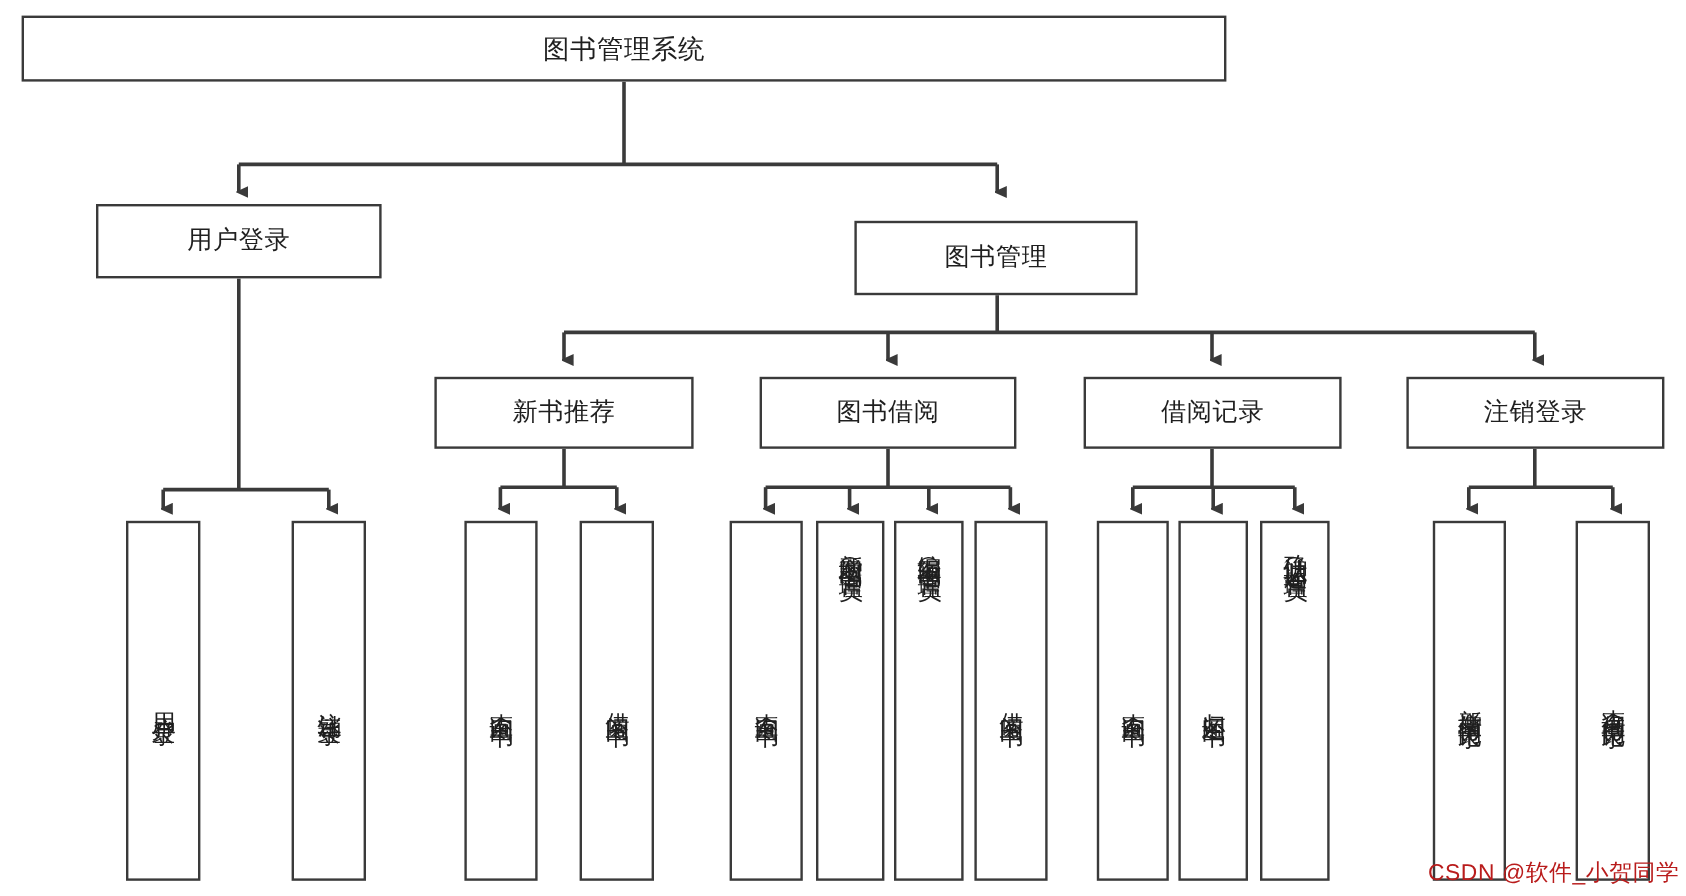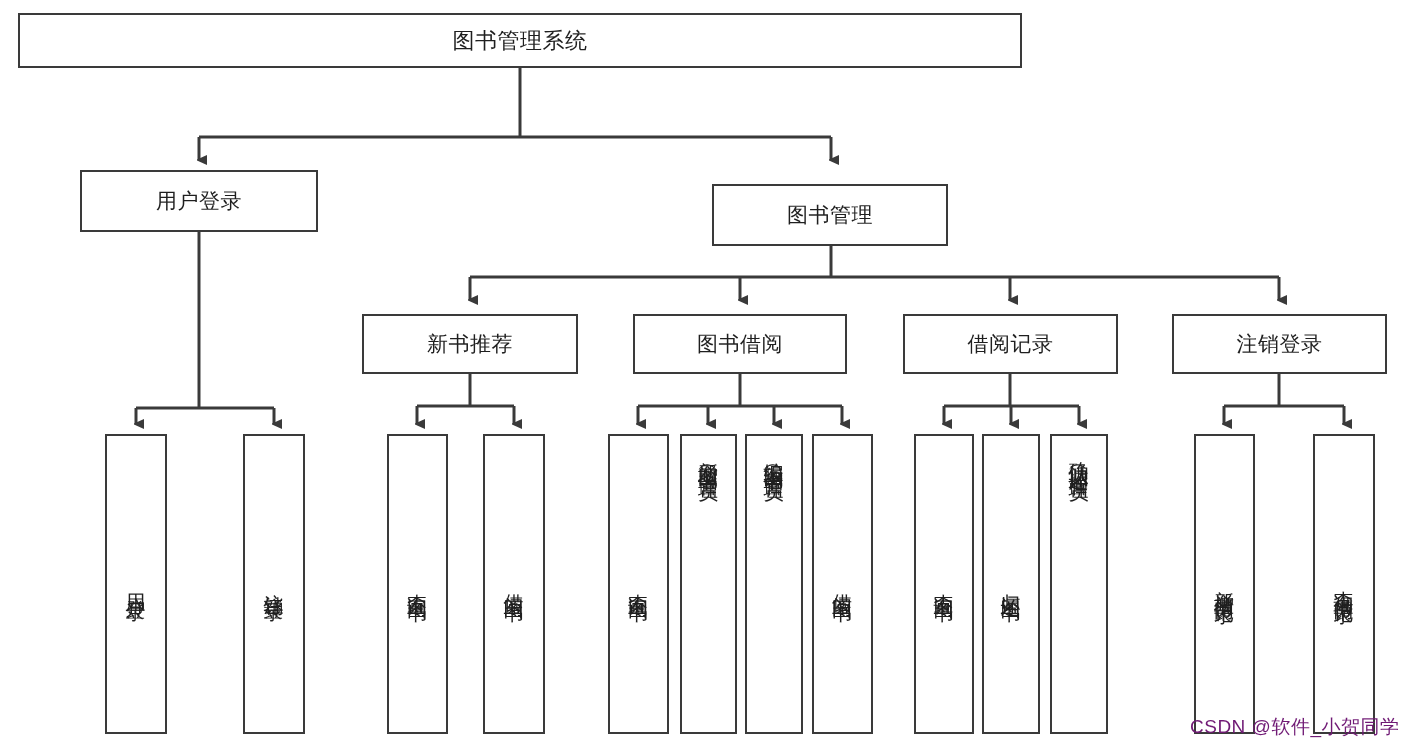--- a/index.html
+++ b/index.html
@@ -65,21 +65,21 @@
   .node.vert .label {
     writing-mode: vertical-rl;
     text-orientation: upright;
     font-size: 20px;
     letter-spacing: 3px;
     line-height: 1;
   }
   .watermark {
     position: absolute;
     font-size: 19px;
-    color: #701a75;
+    color: #b91c1c;
     white-space: nowrap;
     letter-spacing: 0.5px;
   }
 </style>
 </head>
 <body>
 
 <div id="canvas">
 
   <svg class="connectors" viewBox="0 0 1405 747" width="1405" height="747" xmlns="http://www.w3.org/2000/svg">

